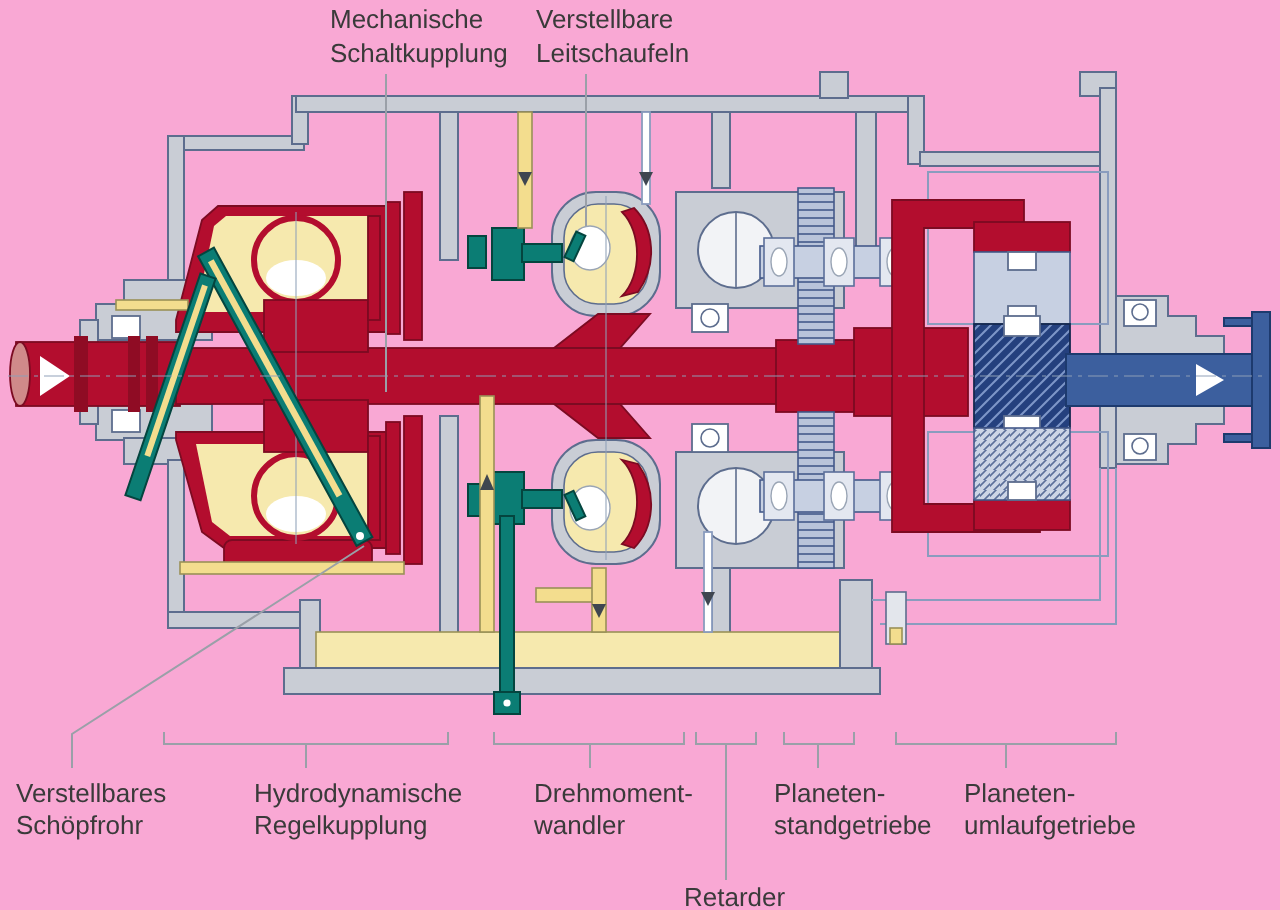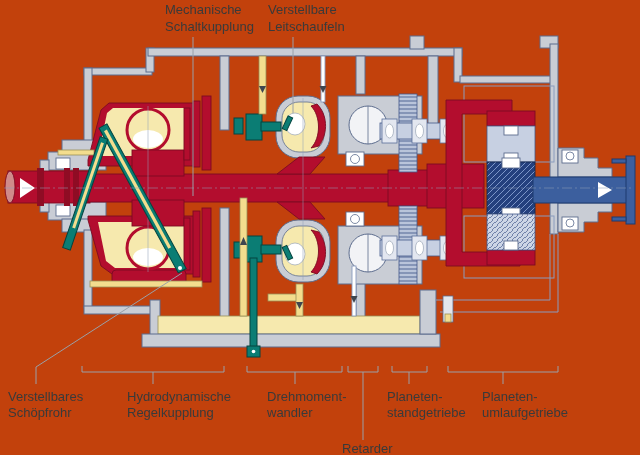--- a/index.html
+++ b/index.html
@@ -1,16 +1,16 @@
 <!DOCTYPE html>
 <html><head>
 <meta charset="utf-8">
 <style>
   html,body{margin:0;padding:0;background:#fff;}
-  .stage{position:relative;width:640px;height:455px;background:#c2410c;overflow:hidden;
+  .stage{position:relative;width:640px;height:455px;background:#f9a8d4;overflow:hidden;
          font-family:"Liberation Sans",sans-serif;}
   svg{position:absolute;left:0;top:0;}
   .cas{fill:#c9cdd5;stroke:#5d6d8e;stroke-width:1;}
   .cas2{fill:#e3e6ec;stroke:#5d6d8e;stroke-width:0.8;}
   .red{fill:#b30d2e;stroke:#7c0b22;stroke-width:0.9;}
   .redD{fill:#8f0c24;stroke:none;}
   .cream{fill:#f6e9ae;stroke:none;}
   .yel{fill:#f3dd8e;stroke:#9a9157;stroke-width:0.8;}
   .teal{fill:#0b7d74;stroke:#04453f;stroke-width:1;}
   .wpipe{fill:#ffffff;stroke:#8a9cbe;stroke-width:0.9;}

